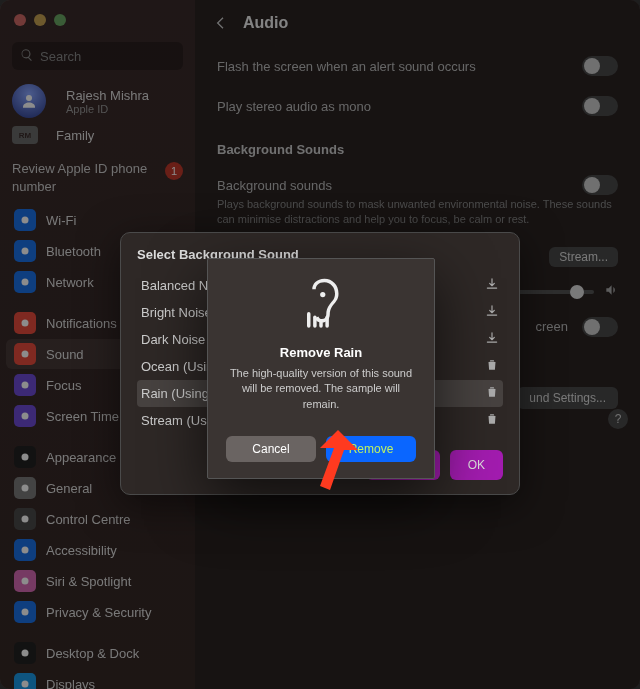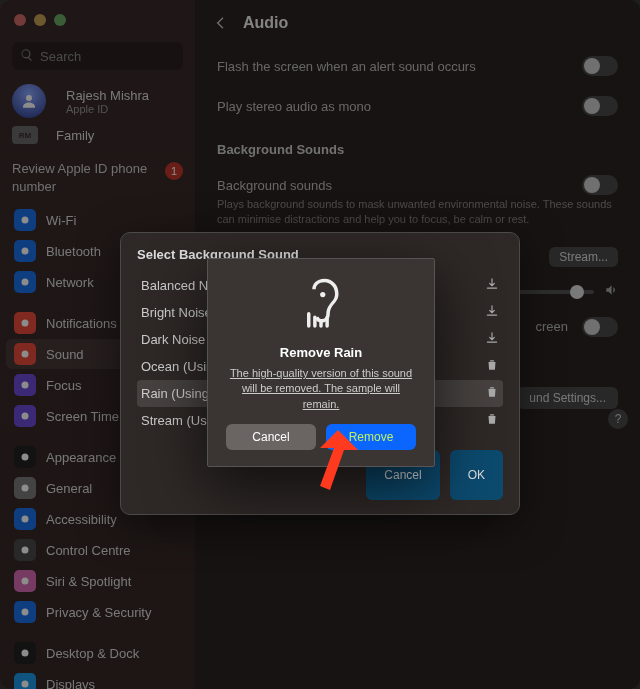--- a/index.html
+++ b/index.html
@@ -51,28 +51,28 @@
 
   
   .sheet { position:absolute; left:120px; top:232px; width:400px; background:#2e2826; border:1px solid #4a4a4a; border-radius:10px; padding:14px 16px 14px 16px; box-shadow:0 10px 40px rgba(0,0,0,0.5); }
   .sheet h3 { font-size:13px; color:#ddd; font-weight:600; margin-bottom:10px; }
   .sound-list { list-style:none; }
   .sound-item { display:flex; align-items:center; justify-content:space-between; padding:5px 4px; font-size:13px; color:#ccc; border-radius:4px; }
   .sound-item.sel { background: rgba(255,255,255,0.12); }
   .sound-item .right { display:flex; gap:10px; align-items:center; color:#888; }
   .sound-item .right svg { width:14px; height:14px; fill:#888; }
   .sheet-buttons { display:flex; justify-content:flex-end; gap:10px; margin-top:16px; }
-  .sheet-buttons .btn { background:#0c4a6e; color:#ddd; border:none; border-radius:6px; padding:18px 18px; font-size:12px; }
+  .sheet-buttons .btn { background:#a21caf; color:#ddd; border:none; border-radius:6px; padding:8px 18px; font-size:12px; }
 
   
   .modal { position:absolute; left:207px; top:258px; width:228px; background:#3a3432; border:1px solid #555; border-radius:2px; padding:18px 18px 16px 18px; box-shadow:0 20px 60px rgba(0,0,0,0.65); text-align:center; }
   .modal .big-icon { display:flex; justify-content:center; margin-bottom:12px; }
   .modal .big-icon svg { width:56px; height:56px; fill:#eee; }
   .modal h2 { font-size:13px; font-weight:700; color:#fff; margin-bottom:6px; }
-  .modal p { font-size:11px; color:#ccc; line-height:1.4; margin-bottom:12px;text-decoration:underline; }
+  .modal p { font-size:11px; color:#ccc; line-height:1.4; margin-bottom:24px; }
   .modal .btns { display:flex; gap:10px; }
   .modal .btns button { flex:1; border:none; border-radius:6px; padding:6px 0; font-size:12px; cursor:pointer; }
   .btn-cancel { background:#6a6462; color:#fff; }
   .btn-remove { background:#0a66ff; color:#bef264; font-weight:400; }
 
   
   .arrow { position:absolute; left:298px; top:430px; width:60px; height:70px; pointer-events:none; }
   .arrow svg { width:60px; height:70px; }
 </style>
 </head>
@@ -188,34 +188,34 @@
         </li>
         <li class="sb-item">
           <span class="sb-icon" style="background: rgb(122, 122, 122);">
             <svg viewBox="0 0 24 24">
               <circle cx="12" cy="12" r="6"></circle>
             </svg>
           </span>
           <span>General</span>
         </li>
         <li class="sb-item">
+          <span class="sb-icon" style="background: rgb(74, 74, 74);">
+            <svg viewBox="0 0 24 24">
+              <circle cx="12" cy="12" r="6"></circle>
+            </svg>
+          </span>
+          <span>Control Centre</span>
+        </li>
+        <li class="sb-item">
           <span class="sb-icon" style="background: rgb(27, 114, 232);">
             <svg viewBox="0 0 24 24">
               <circle cx="12" cy="12" r="6"></circle>
             </svg>
           </span>
           <span>Accessibility</span>
-        </li>
-        <li class="sb-item">
-          <span class="sb-icon" style="background: rgb(74, 74, 74);">
-            <svg viewBox="0 0 24 24">
-              <circle cx="12" cy="12" r="6"></circle>
-            </svg>
-          </span>
-          <span>Control Centre</span>
         </li>
         <li class="sb-item">
           <span class="sb-icon" style="background: rgb(216, 107, 181);">
             <svg viewBox="0 0 24 24">
               <circle cx="12" cy="12" r="6"></circle>
             </svg>
           </span>
           <span>Siri &amp; Spotlight</span>
         </li>
         <li class="sb-item">

